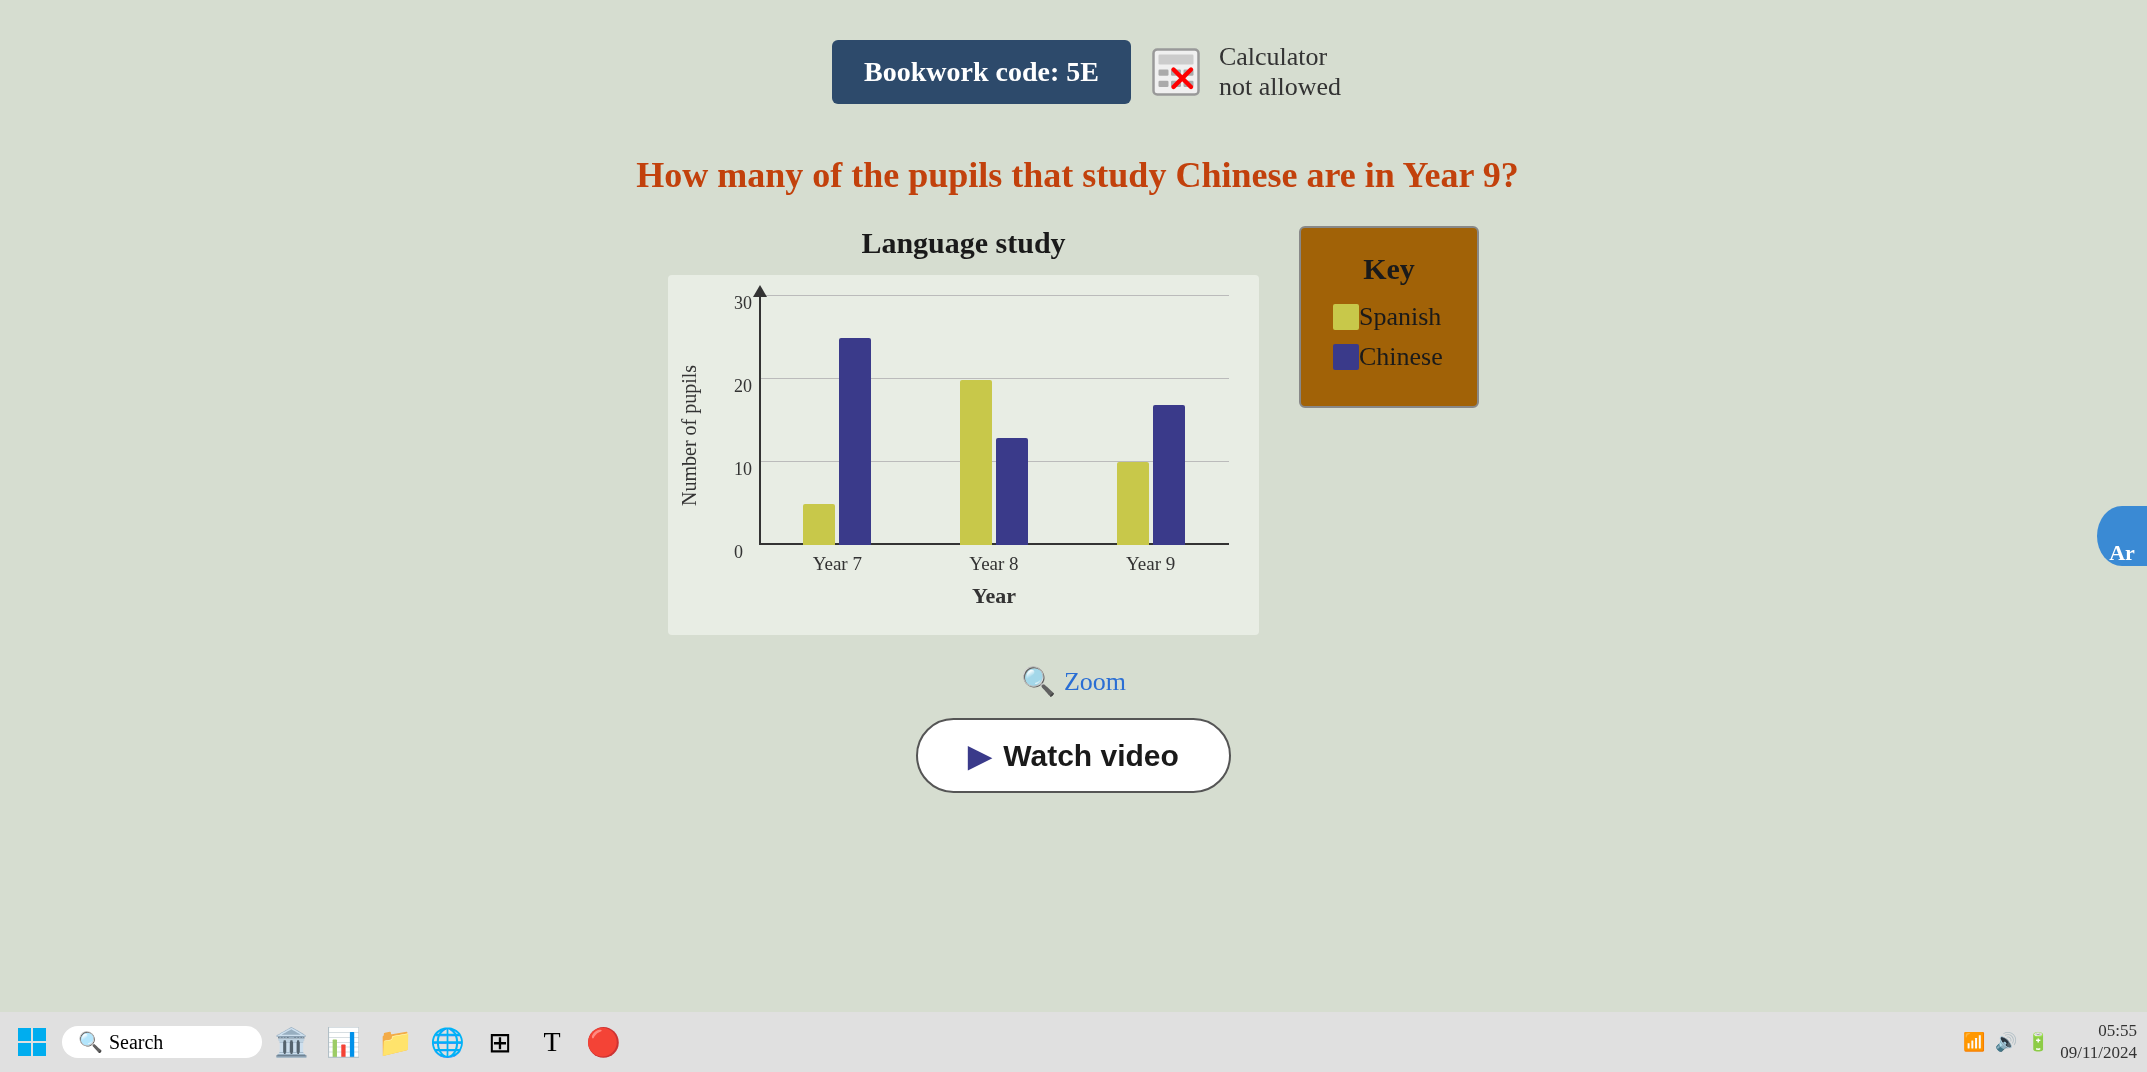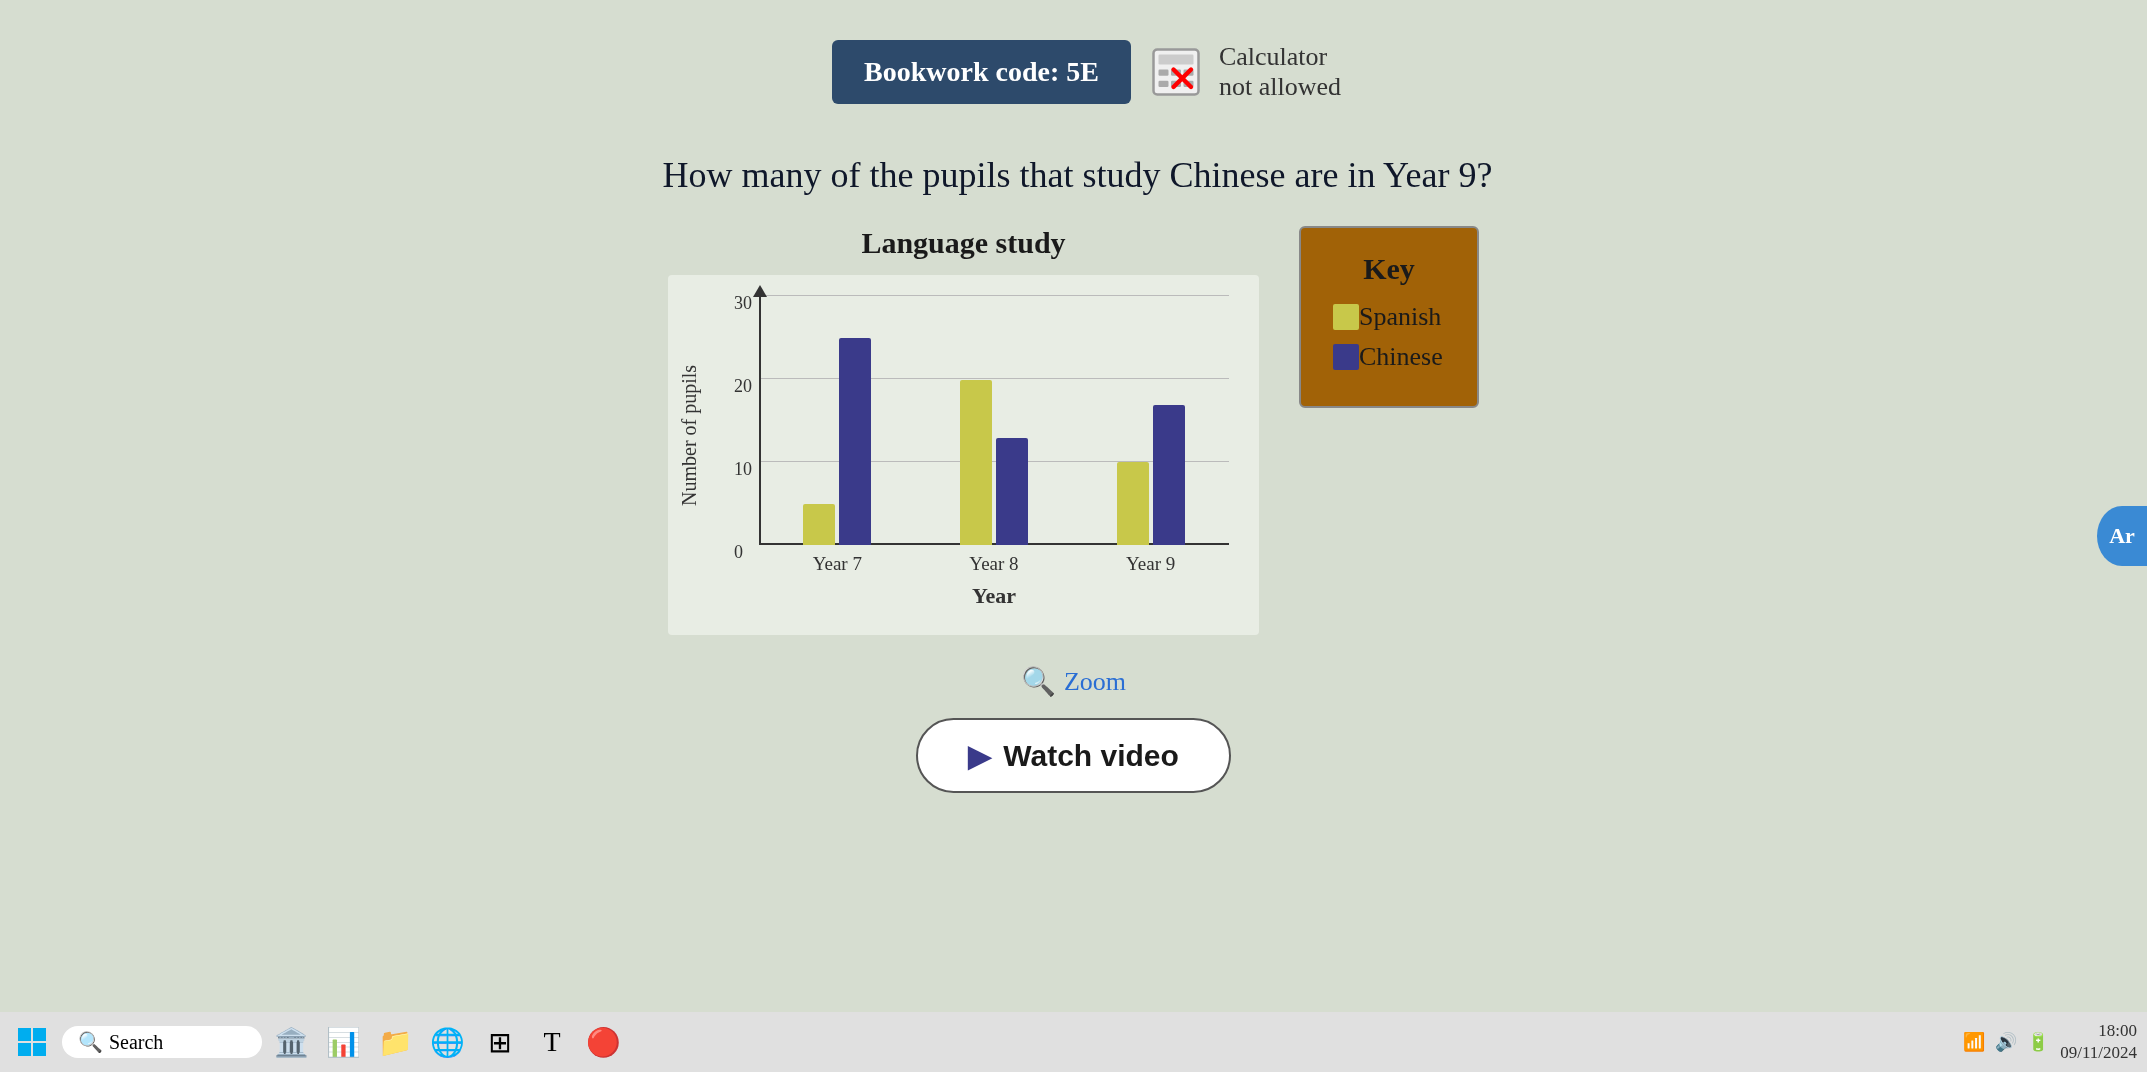--- a/index.html
+++ b/index.html
@@ -48,23 +48,23 @@
     }
 
     .calc-icon svg {
       width: 50px;
       height: 50px;
     }
 
     .question-text {
       text-align: center;
       font-size: 36px;
-      color: #0f172a;
+      color: #c2410c;
       margin: 20px 0 30px 0;
-      font-weight: normal;
+      font-weight: bold;
       padding-left: 8px;
     }
 
     .chart-section {
       display: flex;
       justify-content: center;
       align-items: flex-start;
       gap: 40px;
       margin: 16px auto;
     }
@@ -329,21 +329,21 @@
       position: absolute;
       right: 0;
       top: 50%;
       transform: translateY(-50%);
       background: #3a8ad4;
       color: white;
       border-radius: 50% 0 0 50%;
       width: 50px;
       height: 60px;
       display: flex;
-      align-items: center;
+      align-items: flex-end;
       justify-content: center;
       font-size: 22px;
       font-weight: bold;
     }
   </style>
 </head>
 <body>
 
 <div class="top-bar">
   <button class="bookwork-code-btn">Bookwork code: 5E</button>
@@ -479,17 +479,17 @@
   <div class="taskbar-item" style="font-size:28px;">🌐</div>
   <div class="taskbar-item" style="font-size:28px;">⊞</div>
   <div class="taskbar-item" style="font-size:28px;">T</div>
   <div class="taskbar-item" style="font-size:28px;">🔴</div>
 
   <div class="taskbar-right">
     <span>📶</span>
     <span>🔊</span>
     <span>🔋</span>
     <div class="time-display">
-      <div>18:00</div>
+      <div>05:55</div>
       <div>09/11/2024</div>
     </div>
   </div>
 </div>
 
 </body></html>

